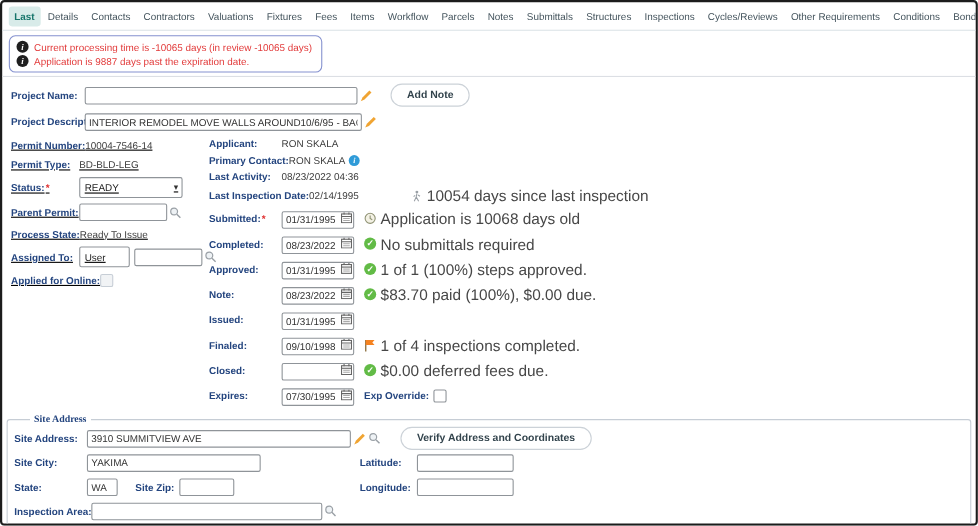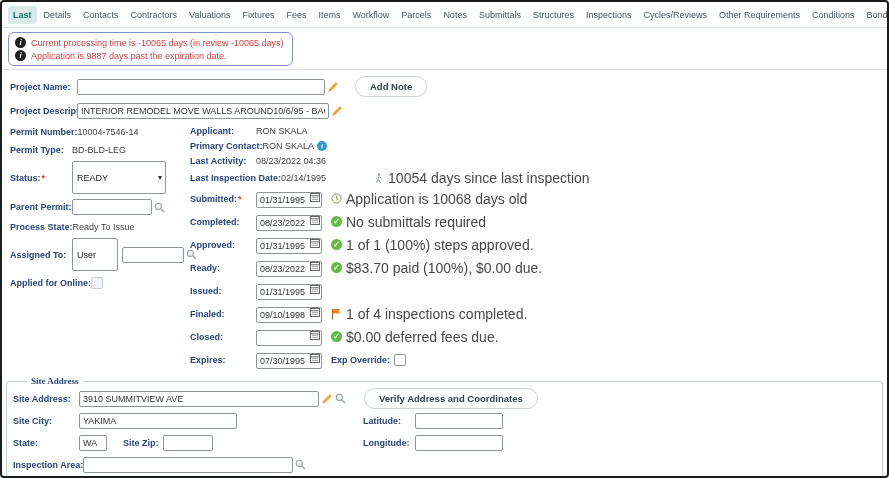--- a/index.html
+++ b/index.html
@@ -49,29 +49,29 @@
   .hlbl { width: 67px; flex: none; }
   .ico-btn { margin-left: 2px; flex: none; cursor: pointer; }
   .pill {
     border: 1px solid #ccd2d8; border-radius: 12px; background: #fff;
     font-size: 9.5px; font-weight: bold; color: #32434c;
     padding: 4px 14px; cursor: pointer; white-space: nowrap;
     font-family: "Liberation Sans", sans-serif;
   }
   
   .cols { display: flex; align-items: flex-start; }
-  .col-left { width: 180px; flex: none; }
+  .col-left { width: 180px; flex: none; text-decoration: underline; }
   .col-right { flex: 1; }
   .lrow { display: flex; align-items: center; margin-bottom: 5px; min-height: 13px; }
   .llbl { min-width: 62px; flex: none; }
   .rrow { display: flex; align-items: center; margin-bottom: 4px; min-height: 11px; }
   .rlbl { min-width: 66px; flex: none; }
   .drow { display: flex; align-items: center; margin-bottom: 6px; height: 17px; }
   .sel {
-    border: 1px solid #8f9499; border-radius: 2px; height: 33px; background: #fff;
+    border: 1px solid #8f9499; border-radius: 2px; height: 19px; background: #fff;
     display: inline-flex; align-items: center; justify-content: space-between;
     font-size: 9px; color: #222; padding: 0 3px 0 4px; cursor: pointer; gap: 32px;
   }
   .chev { font-size: 8px; color: #333; margin-left: 4px; }
   .cb {
     width: 12px; height: 12px; border: 1px solid #8f9499; border-radius: 2px;
     background: #fff; display: inline-block; cursor: pointer;
   }
   .cb.disabled { background: #f1f3f5; border-color: #c7ced6; cursor: default; }
   .date-wrap { position: relative; width: 66px; flex: none; }
@@ -91,21 +91,21 @@
     margin-left: 3px; flex: none; font-family: "Liberation Serif", serif;
   }
   
   fieldset.site {
     margin: 2px 4px 0 4px; border: 1px solid #c6cdd5; border-radius: 3px;
     padding: 4px 6px 2px 6px; position: relative;
   }
   fieldset.site legend { margin-left: 14px; padding: 0 4px; font-family: Liberation Serif, serif; }
   .srow { display: flex; align-items: center; margin-bottom: 5px; height: 17px; }
   .slbl { min-width: 66px; flex: none; }
-  .latlong { position: absolute; left: 356px; display: flex; align-items: center; }
+  .latlong { position: absolute; left: 320px; display: flex; align-items: center; }
   .latlong .lbl { min-width: 52px; }
   .latlong .inp { width: 88px; }
 </style>
 </head>
 <body>
 
 <div class="window">
 
   <div class="tabbar">
     <span class="tab active">Last</span>
@@ -289,21 +289,21 @@
                 <line x1="2" y1="7.4" x2="8" y2="7.4" stroke="#aaa"></line>
               </svg>
           </span>
           <span class="status">
             <span class="okico">✓</span>
             <span class="st-txt">1 of 1 (100%) steps approved.</span>
           </span>
         </div>
 
         <div class="drow">
-          <span class="lbl rlbl">Ready:</span>
+          <span class="lbl rlbl">Note:</span>
           <span class="date-wrap">
             <input class="inp" value="08/23/2022" style="">
             <svg class="cal" width="10" height="10" viewBox="0 0 10 10">
                 <rect x="0.5" y="1.5" width="9" height="8" fill="none" stroke="#666" stroke-width="1"></rect>
                 <line x1="0.5" y1="3.8" x2="9.5" y2="3.8" stroke="#666"></line>
                 <line x1="2.8" y1="0" x2="2.8" y2="2" stroke="#666"></line>
                 <line x1="7.2" y1="0" x2="7.2" y2="2" stroke="#666"></line>
                 <line x1="2" y1="5.6" x2="8" y2="5.6" stroke="#aaa"></line>
                 <line x1="2" y1="7.4" x2="8" y2="7.4" stroke="#aaa"></line>
               </svg>

